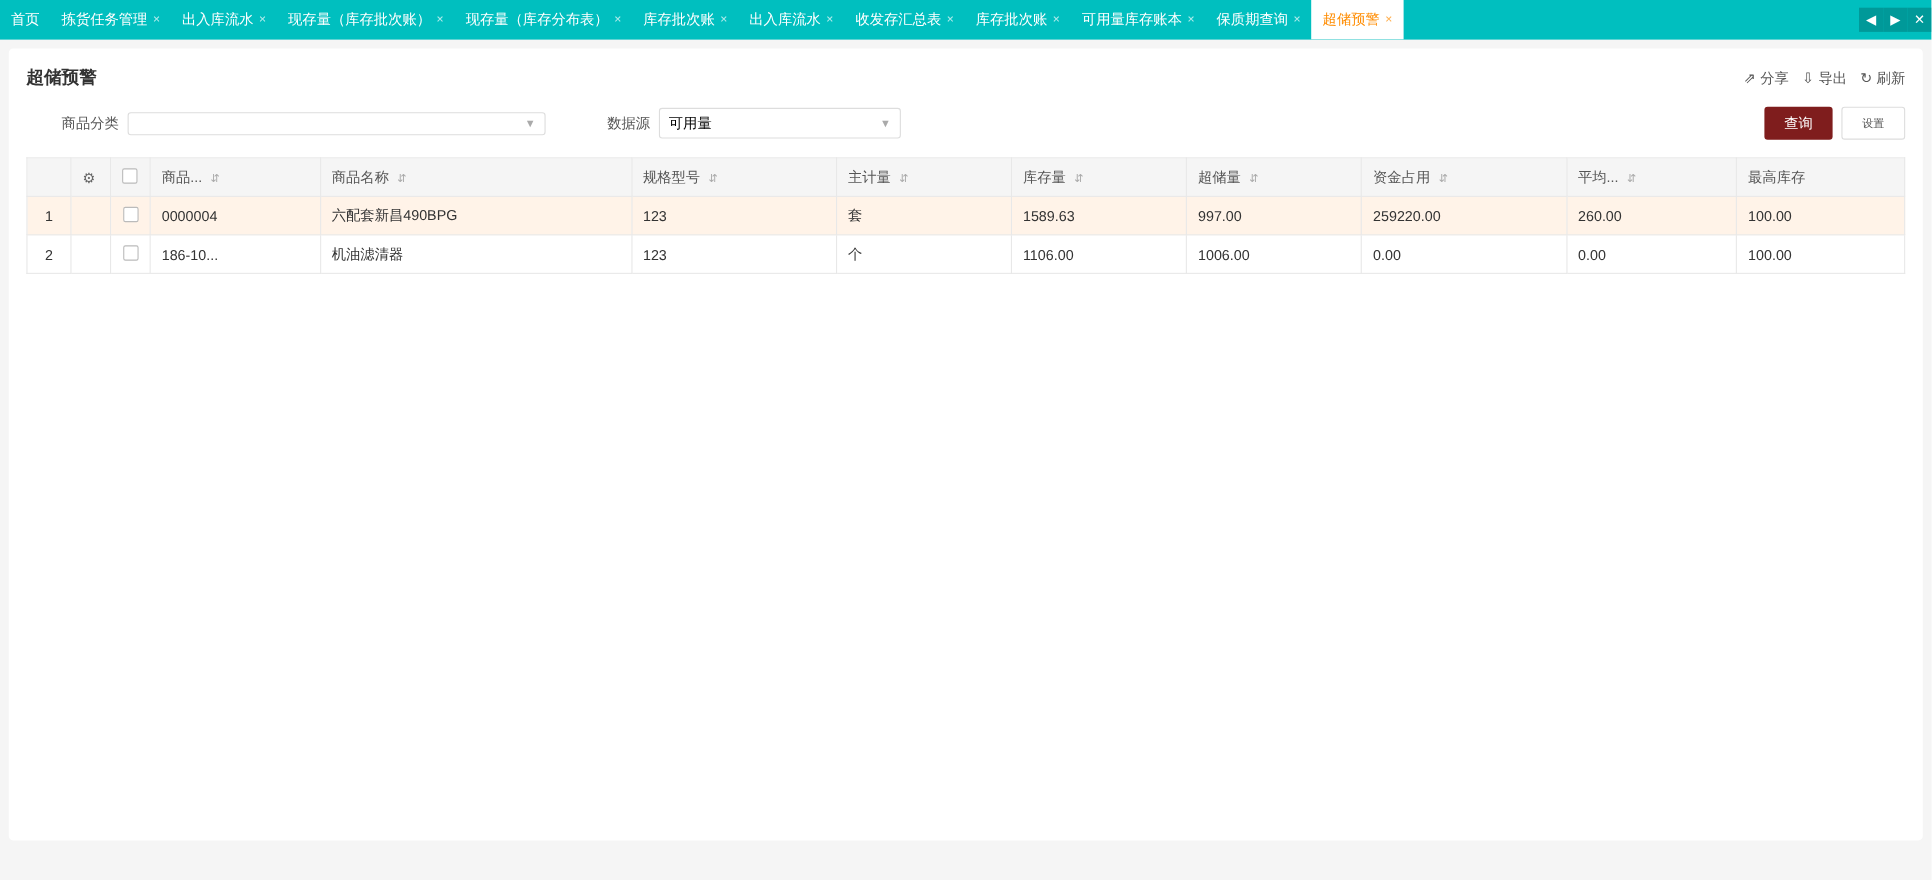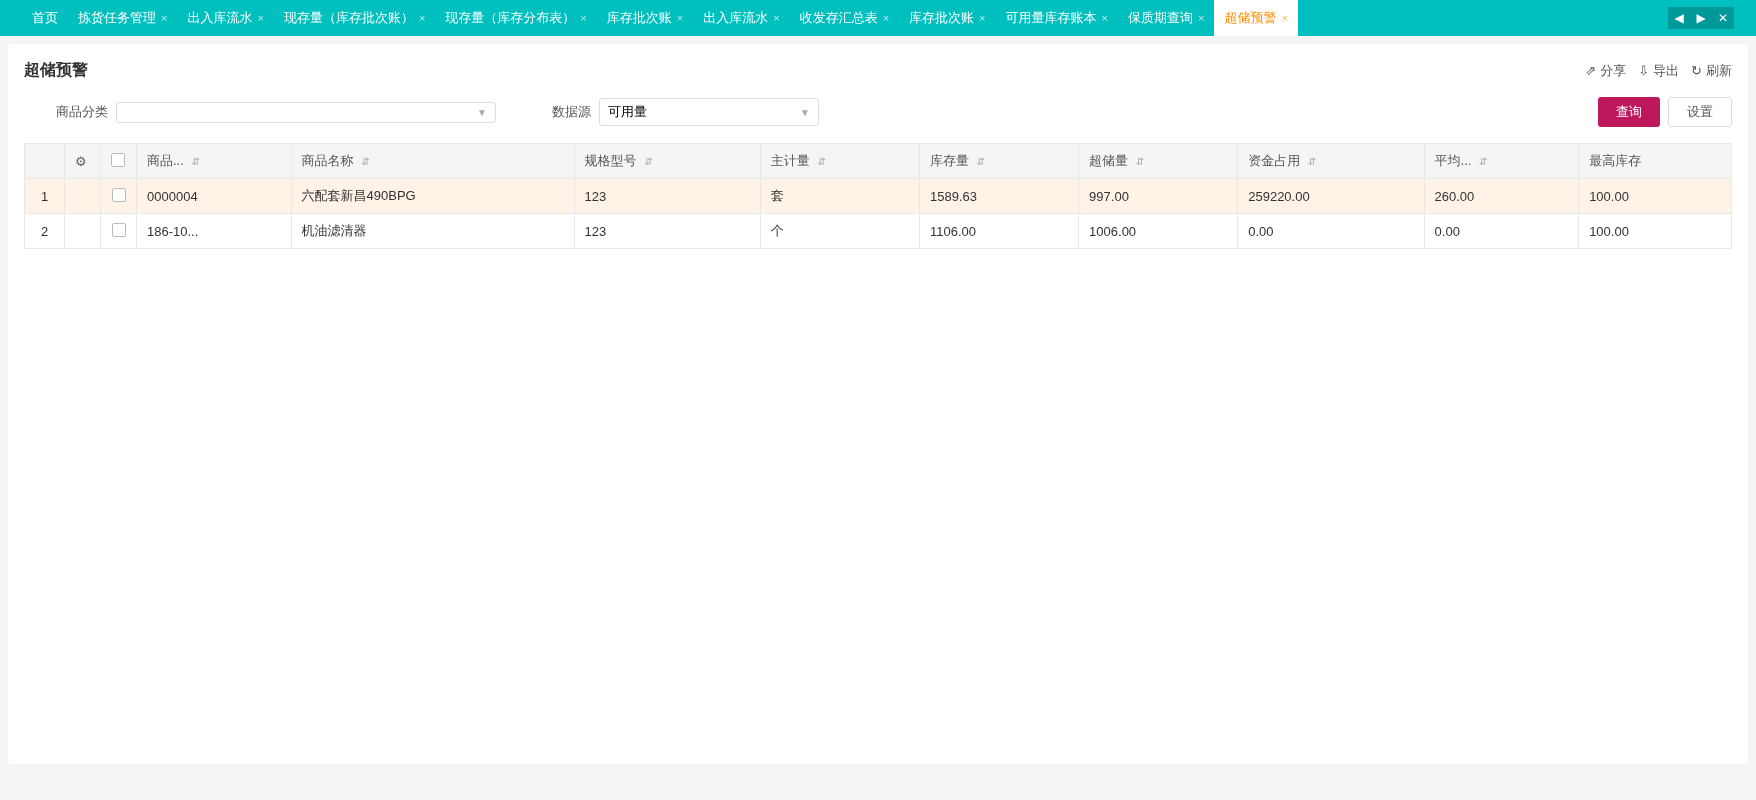--- a/index.html
+++ b/index.html
@@ -4,21 +4,21 @@
   <style>
     * { box-sizing: border-box; margin: 0; padding: 0; font-family: 'Microsoft YaHei', Arial, sans-serif; font-size: 13px; }
     body { background: #f5f5f5; overflow-x: hidden; }
 
     
     .top-nav {
       background: #00bfbf;
       display: flex;
       align-items: center;
       height: 36px;
-      padding: 0 22px;
+      padding: 0 0;
       overflow: hidden;
     }
     .top-nav .nav-item {
       color: #fff;
       padding: 0 10px;
       height: 36px;
       display: flex;
       align-items: center;
       cursor: pointer;
       white-space: nowrap;
@@ -119,36 +119,36 @@
       color: #aaa;
       font-size: 10px;
       margin-left: 8px;
     }
     .filter-actions {
       margin-left: auto;
       display: flex;
       gap: 8px;
     }
     .btn-query {
-      background: #be185d;
+      background: #7f1d1d;
       color: #fff;
       border: none;
       border-radius: 3px;
       padding: 6px 18px;
       cursor: pointer;
       font-size: 13px;
     }
     .btn-settings {
       background: #fff;
       color: #555;
       border: 1px solid #ddd;
       border-radius: 3px;
       padding: 5px 18px;
       cursor: pointer;
-      font-size: 13px;
+      font-size: 10px;
     }
 
     
     .data-table {
       width: 100%;
       border-collapse: collapse;
     }
     .data-table th {
       background: #f5f5f5;
       border: 1px solid #e8e8e8;

